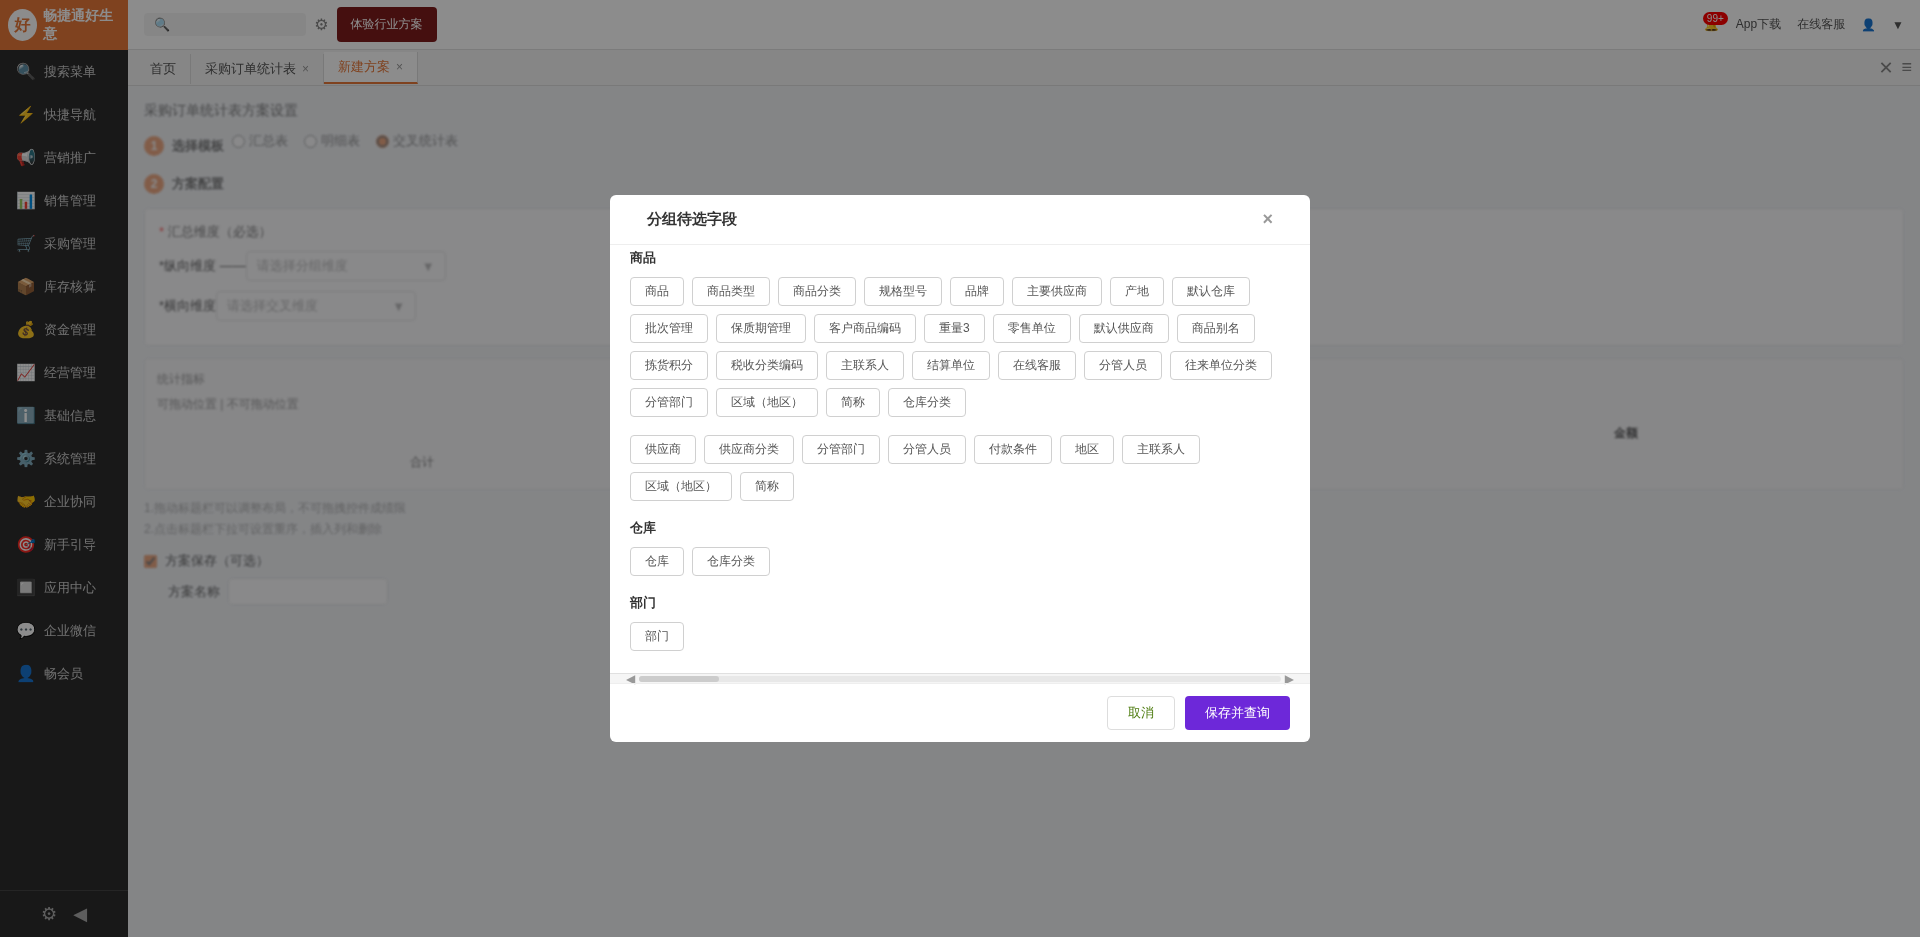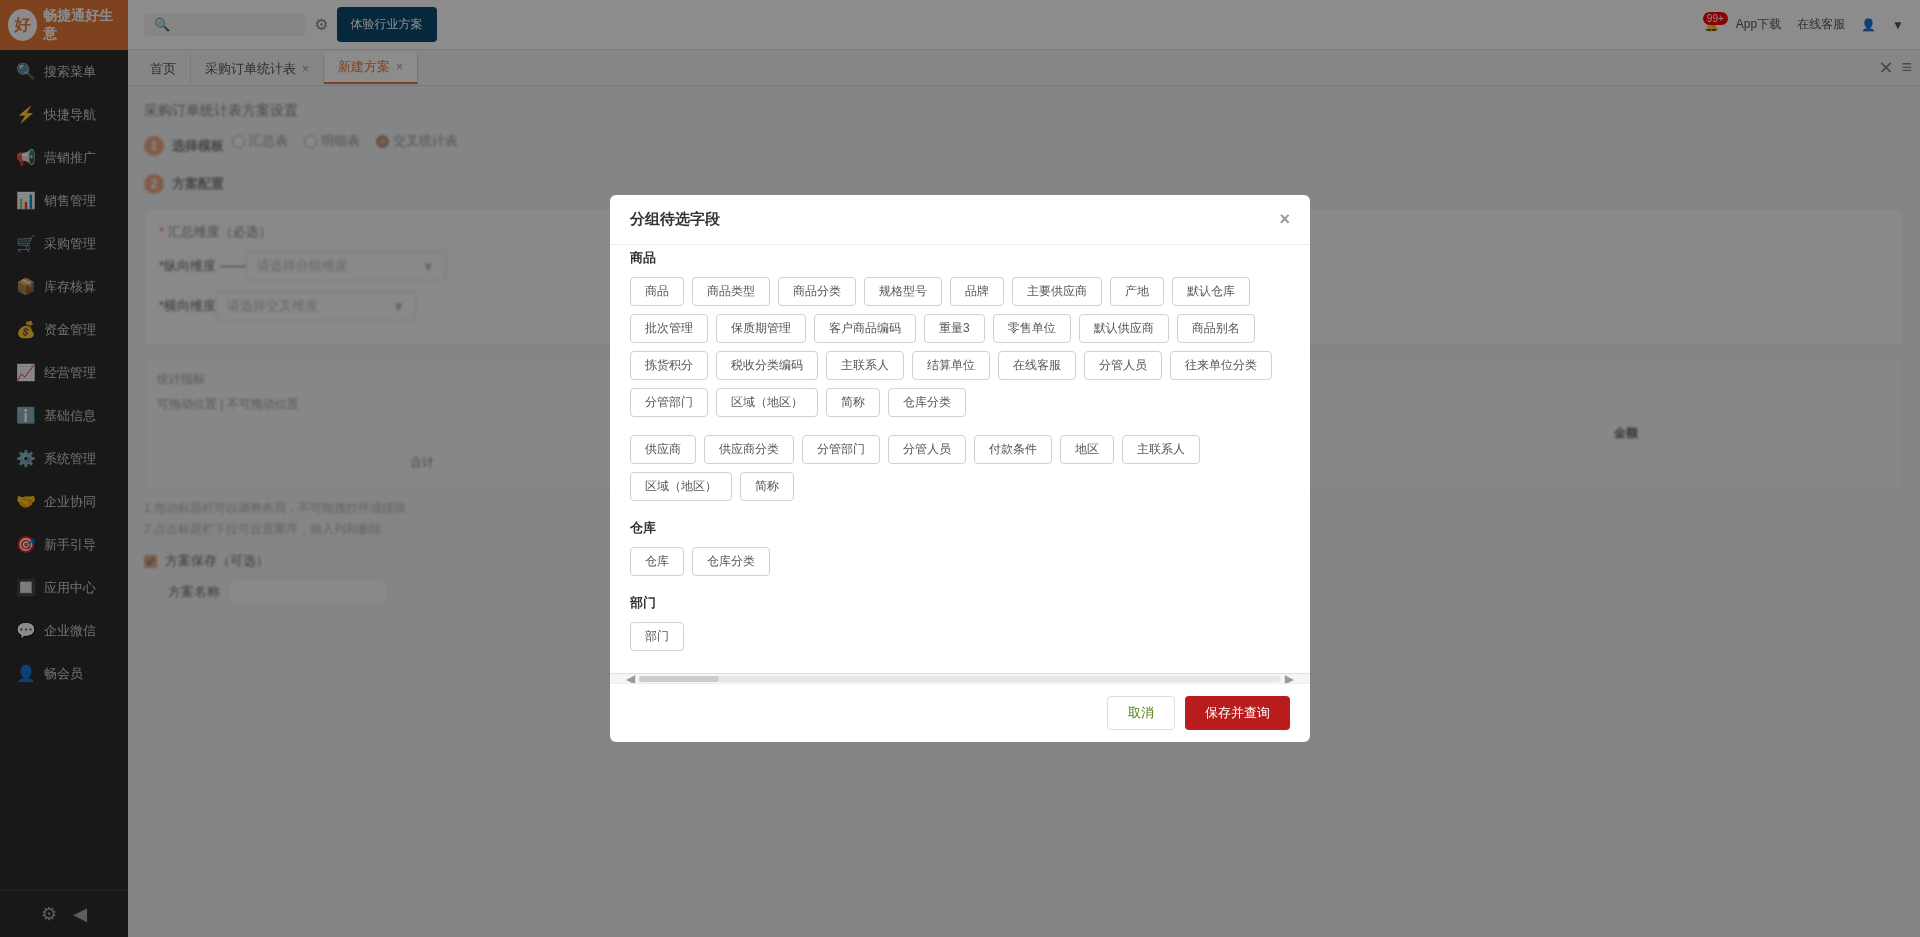--- a/index.html
+++ b/index.html
@@ -25,21 +25,21 @@
     }
     .sidebar-bottom span { cursor: pointer; font-size: 18px; color: #aaa; }
 
     
     .header {
       position: fixed; left: 128px; right: 0; top: 0; height: 50px; background: #fff; display: flex; align-items: center; justify-content: space-between; padding: 0 16px; border-bottom: 1px solid #e0e0e0; z-index: 9;
     }
     .header-left { display: flex; align-items: center; gap: 8px; }
     .header-search { display: flex; align-items: center; background: #f5f5f5; border-radius: 4px; padding: 4px 10px; gap: 6px; }
     .header-search input { border: none; background: transparent; outline: none; font-size: 12px; width: 120px; }
-    .header-btn { background: #0c4a6e; color: white; border: none; padding: 9px 14px; border-radius: 4px; cursor: pointer; font-size: 12px; }
+    .header-btn { background: #7f1d1d; color: white; border: none; padding: 9px 14px; border-radius: 4px; cursor: pointer; font-size: 12px; }
     .header-right { display: flex; align-items: center; gap: 16px; font-size: 12px; color: #555; }
     .header-badge { position: relative; display: inline-block; }
     .badge { position: absolute; top: -6px; right: -8px; background: red; color: white; border-radius: 10px; font-size: 10px; padding: 1px 4px; }
     .gear-icon { font-size: 16px; cursor: pointer; color: #888; }
 
     
     .tabs {
       position: fixed; left: 128px; right: 0; top: 50px; height: 36px; background: #f5f5f5; display: flex; align-items: center; border-bottom: 1px solid #ddd; z-index: 8; padding: 0 8px;
     }
     .tab {
@@ -56,29 +56,29 @@
     .page-title { font-size: 14px; color: #333; margin-bottom: 12px; }
 
     
     .modal-overlay {
       position: fixed; left: 0; top: 0; right: 0; bottom: 0; background: rgba(0,0,0,0.45); z-index: 100; display: flex; align-items: center; justify-content: center;
     }
     .modal {
       background: white; border-radius: 6px; width: 700px; max-height: 580px; display: flex; flex-direction: column; position: relative;
     }
     .modal-header {
-      display: flex; align-items: center; justify-content: space-between; padding: 14px 20px; border-bottom: 1px solid #eee; font-size: 15px; font-weight: bold; color: #333;
+      display: flex; align-items: center; justify-content: space-between; padding: 14px 37px; border-bottom: 1px solid #eee; font-size: 15px; font-weight: bold; color: #333;
     }
     .modal-close { cursor: pointer; font-size: 18px; color: #999; }
     .modal-body { flex: 1; overflow-y: auto; padding: 4px 20px; }
     .modal-footer {
       display: flex; justify-content: flex-end; padding: 12px 20px; border-top: 1px solid #eee; gap: 10px;
     }
     .btn-cancel { background: white; border: 1px solid #ddd; padding: 7px 20px; border-radius: 4px; cursor: pointer; font-size: 13px; color: #4d7c0f; }
-    .btn-confirm { background: #b91c1c; border: none; color: white; padding: 7px 20px; border-radius: 4px; cursor: pointer; font-size: 13px; }
+    .btn-confirm { background: #6d28d9; border: none; color: white; padding: 7px 20px; border-radius: 4px; cursor: pointer; font-size: 13px; }
 
     
     .field-section { margin-bottom: 18px; }
     .field-section-title { font-size: 13px; font-weight: bold; color: #333; margin-bottom: 10px; }
     .field-tags { display: flex; flex-wrap: wrap; gap: 8px; }
     .field-tag {
       border: 1px solid #d0d0d0; border-radius: 4px; padding: 5px 14px; font-size: 12px; color: #555; cursor: pointer; background: white;
     }
     
     .modal-hscroll {

